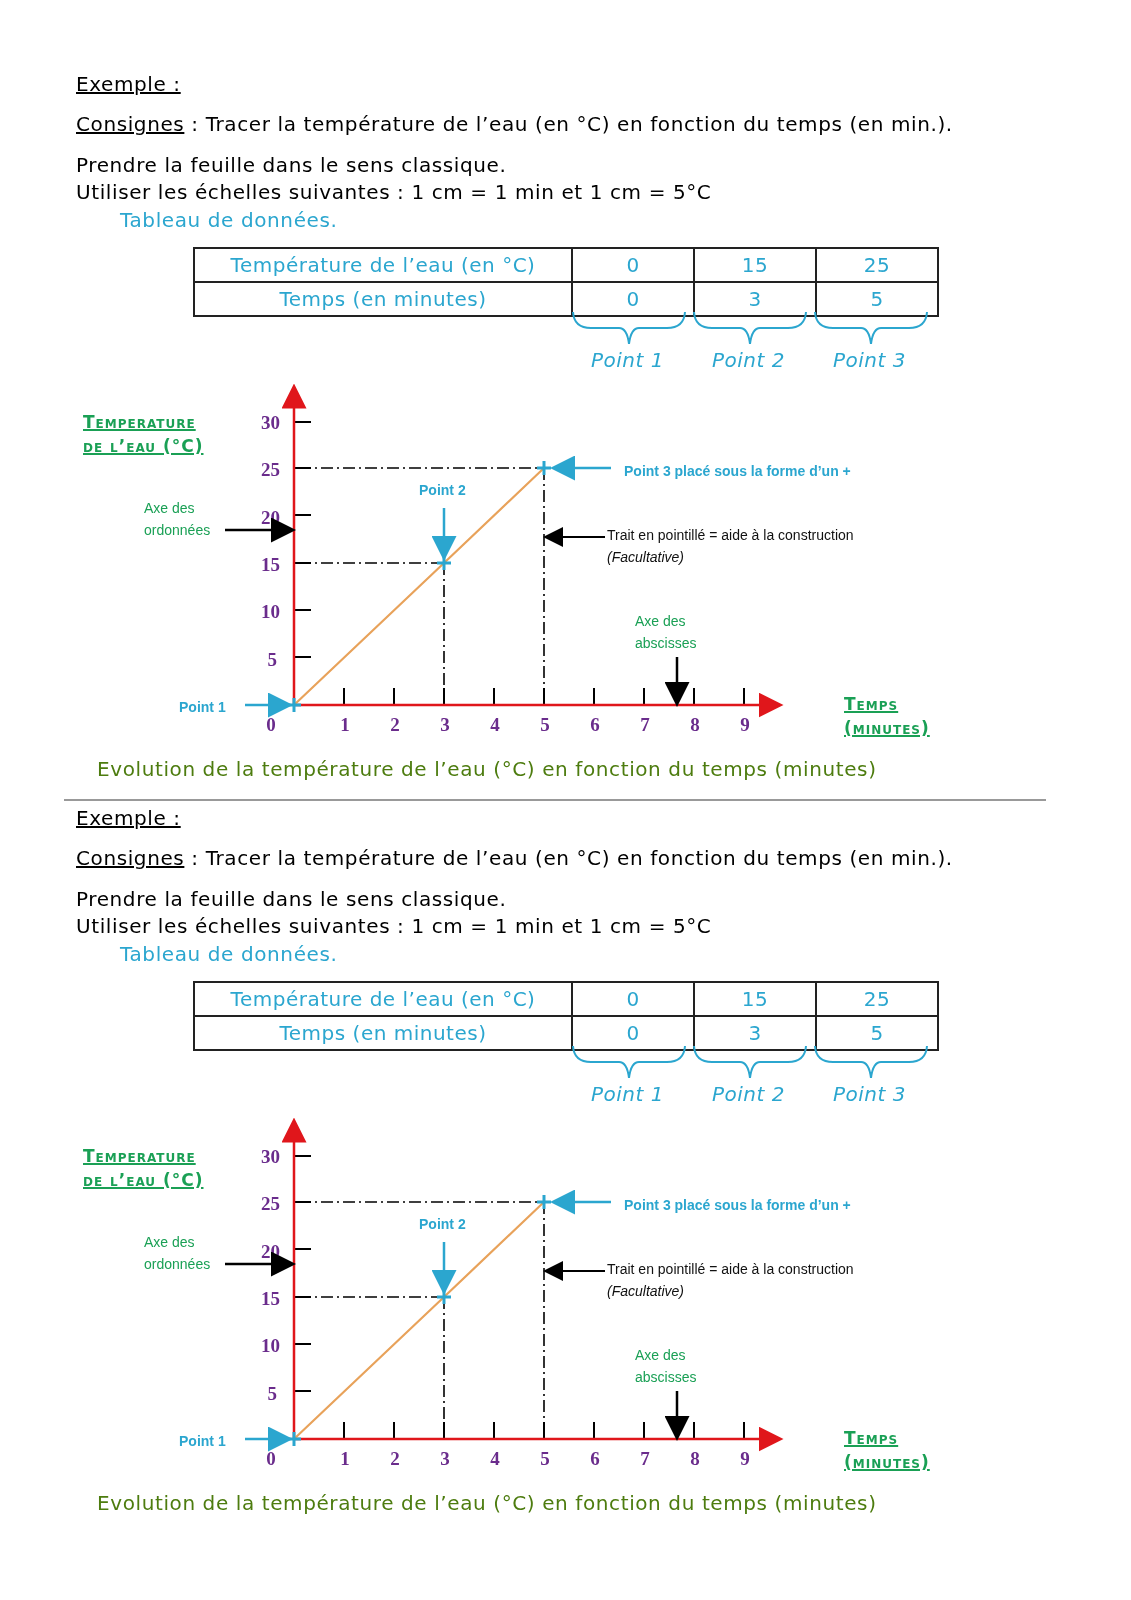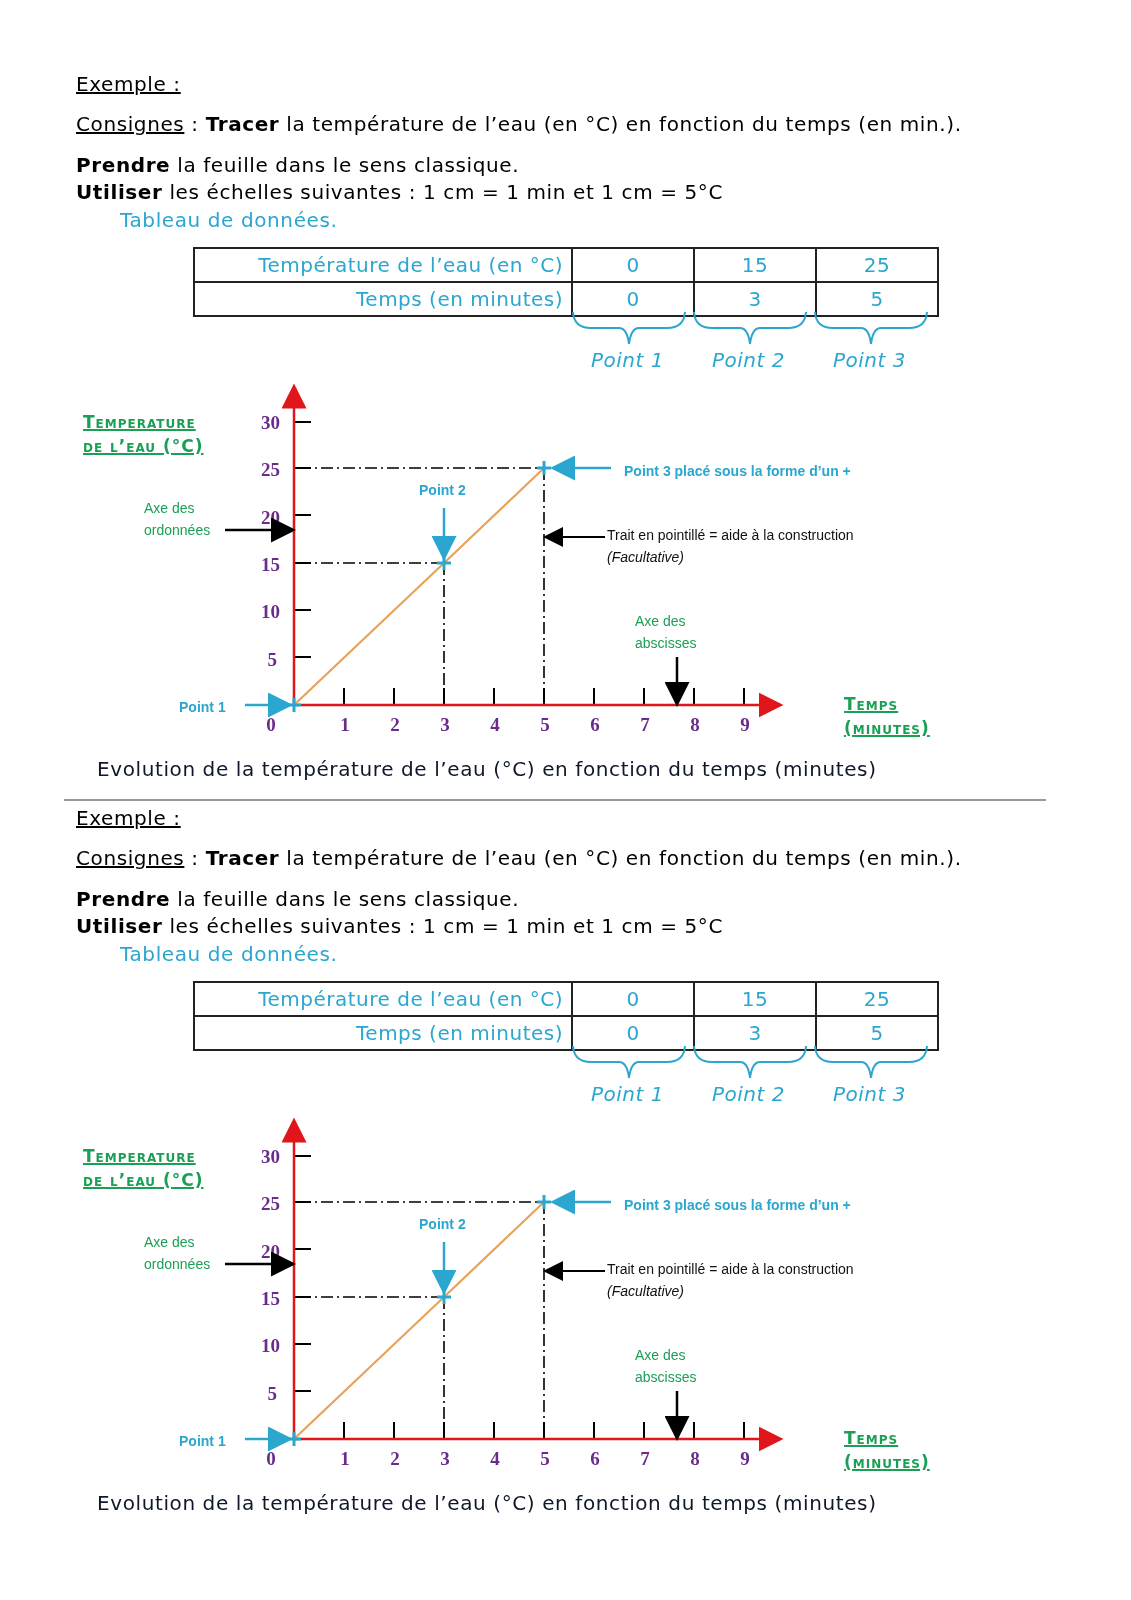--- a/index.html
+++ b/index.html
@@ -3,43 +3,43 @@
 <meta charset="utf-8">
 <style>
   html, body { margin: 0; padding: 0; background: #ffffff; }
   body { width: 1131px; height: 1600px; position: relative; overflow: hidden;
          font-family: "DejaVu Sans", sans-serif; color: #000; }
   .example { position: absolute; left: 9px; width: 1036px; height: 734px; }
   .ex1 { top: 0; }
   .ex2 { top: 734px; }
   .line { position: absolute; left: 67px; font-size: 20px; letter-spacing: 0.6px; white-space: nowrap; }
   .u { text-decoration: underline; }
-  .b { font-weight: bold; }
+  .b { font-weight: normal; }
   .blue { color: #2ba6cf; margin-left: 44px; }
   .l-exemple { top: 72px; }
   .l-consignes { top: 112px; }
   .l-prendre { top: 153px; text-align: center; }
   .l-utiliser { top: 180px; }
   .l-tableau { top: 208px; }
 
   table.data { position: absolute; left: 184px; top: 247px; border-collapse: collapse;
                font-size: 20px; color: #2ba6cf; letter-spacing: 0.5px; }
   table.data td { border: 2px solid #222; height: 32px; padding: 0 8px; white-space: nowrap; }
-  table.data td.label { width: 360px; text-align: right; }
+  table.data td.label { width: 360px; text-align: center; }
   table.data td.val { width: 104px; text-align: center; }
 
   .brace { position: absolute; top: 310px; }
   .pt-label { position: absolute; top: 348px; font-size: 20px; color: #2ba6cf; font-style: italic;
               letter-spacing: 0.5px; white-space: nowrap; }
 
   svg.chart { position: absolute; left: 0; top: 380px; }
   .axis-title { position: absolute; color: #1aa055; font-weight: bold; text-decoration: underline;
                 font-variant: small-caps; font-size: 17px; letter-spacing: 1px; line-height: 24px;
                 text-decoration-thickness: 2px; margin-top: 12px; }
-  .caption { position: absolute; left: 88px; top: 757px; font-size: 20px; color: #0f172a;
+  .caption { position: absolute; left: 88px; top: 757px; font-size: 20px; color: #4d7c0f;
              letter-spacing: 0.6px; white-space: nowrap; }
   .divider { position: absolute; left: 64px; top: 799px; width: 982px; height: 2px; background: #999; }
 </style>
 </head>
 <body>
 
 <div id="root">
   <div class="example ex1">
     <div class="line l-exemple u">Exemple :</div>
     <div class="line l-consignes">

